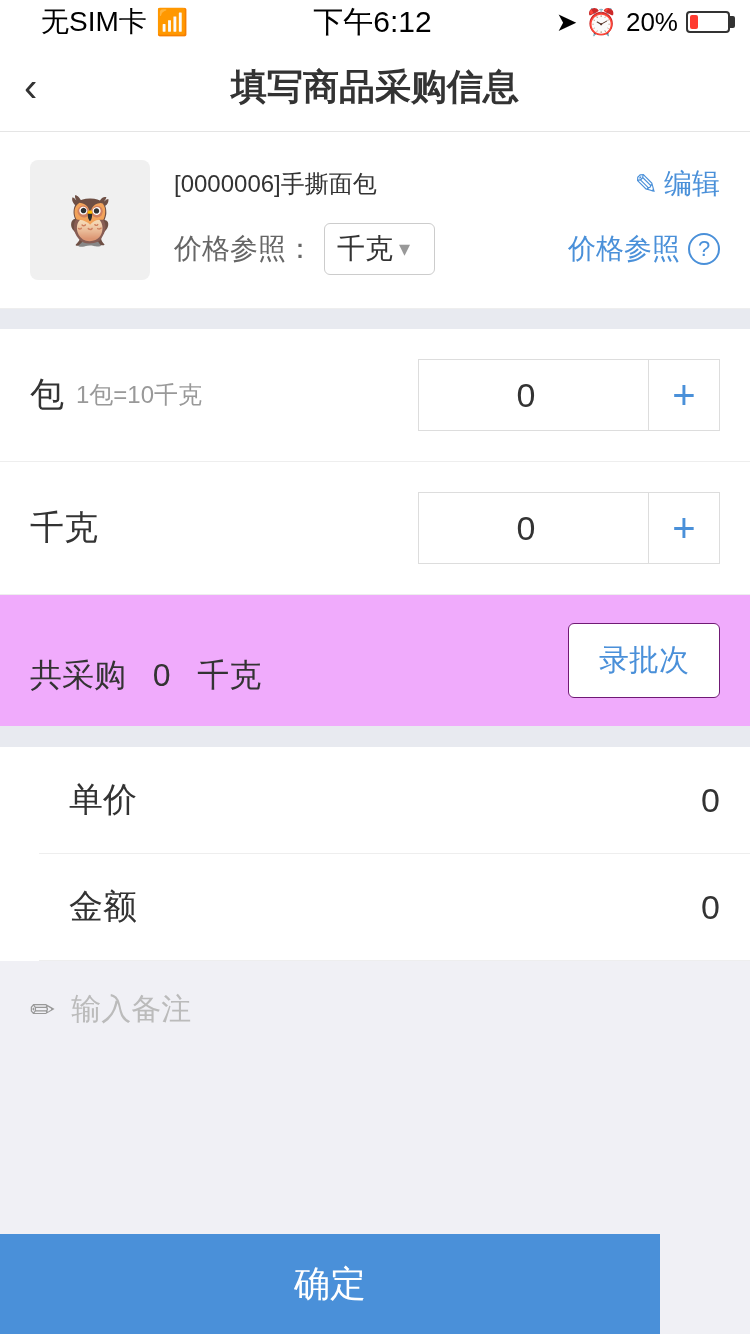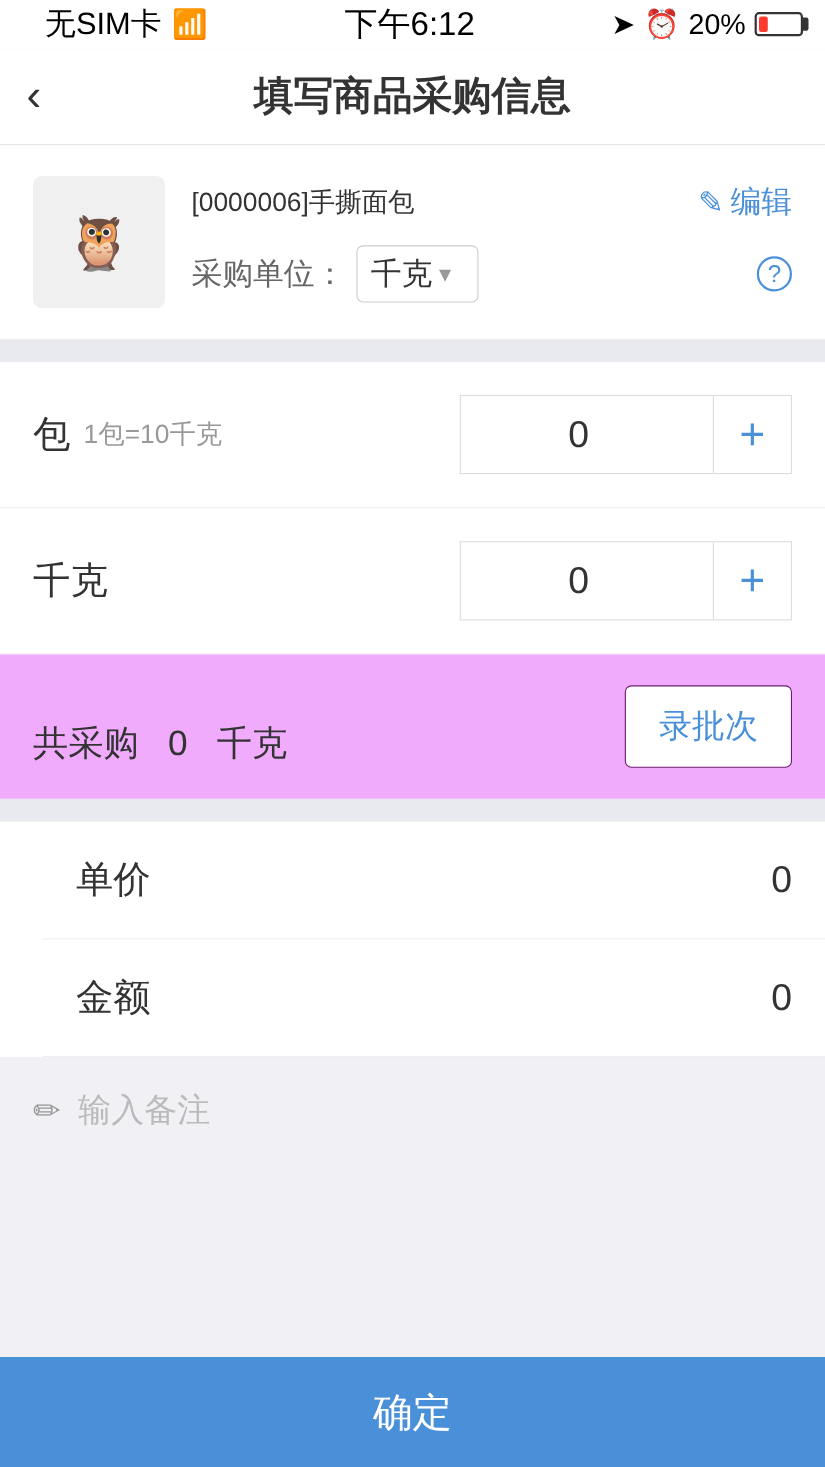--- a/index.html
+++ b/index.html
@@ -316,21 +316,21 @@
       background: #f0f0f5;
       flex: 1;
       min-height: 300px;
     }
 
     
     .confirm-btn {
       position: fixed;
       bottom: 0;
       left: 0;
-      width: 750px;
+      width: 660px;
       height: 100px;
       background: #4a90d9;
       color: #fff;
       font-size: 36px;
       border: none;
       cursor: pointer;
       display: flex;
       align-items: center;
       justify-content: center;
     }
@@ -374,27 +374,28 @@
   <div class="product-info">
     <div class="product-name-row">
       <span class="product-name">[0000006]手撕面包</span>
       <span class="edit-btn">
         <span>✎</span>
         <span>编辑</span>
       </span>
     </div>
     <div class="product-unit-row">
       <div class="unit-label">
-        <span>采购单位：</span>
+        <span>价格参照：</span>
         <span class="unit-select">
           <span class="unit-select-text">千克</span>
           <span class="unit-dropdown-arrow">▾</span>
         </span>
       </div>
       <div class="price-ref">
+        <span>价格参照</span>
         <span class="price-ref-question">?</span>
       </div>
     </div>
   </div>
 </div>
 
 <div class="section-divider"></div>
 
 <div class="quantity-section">
 

